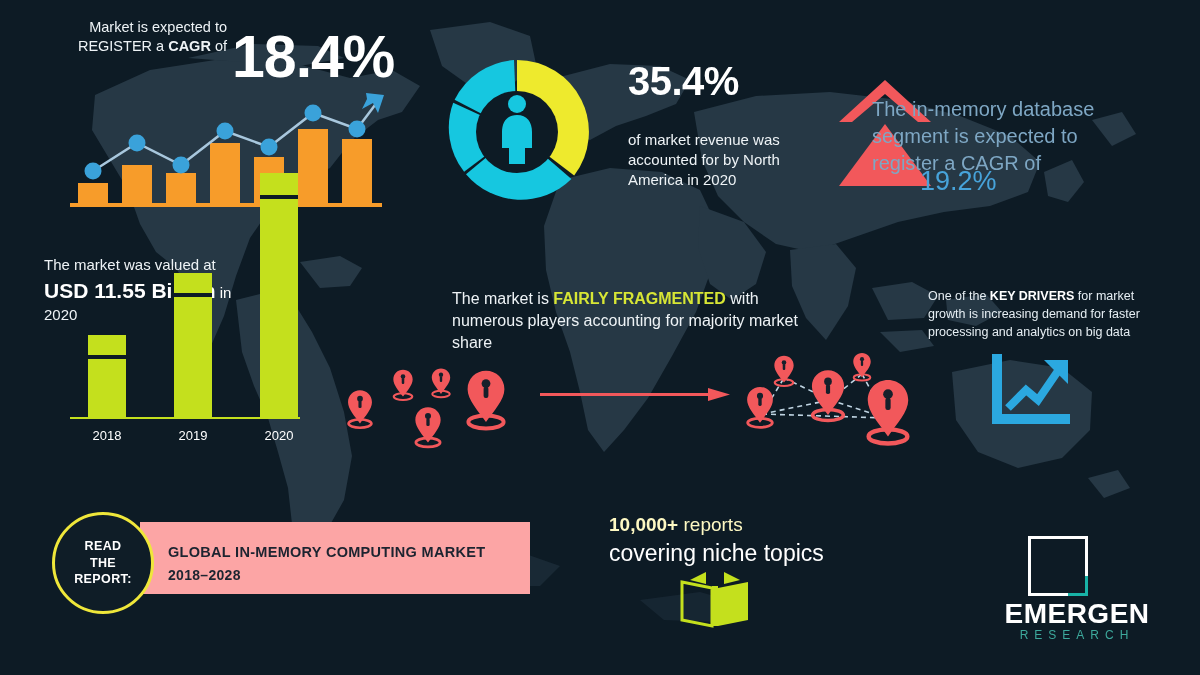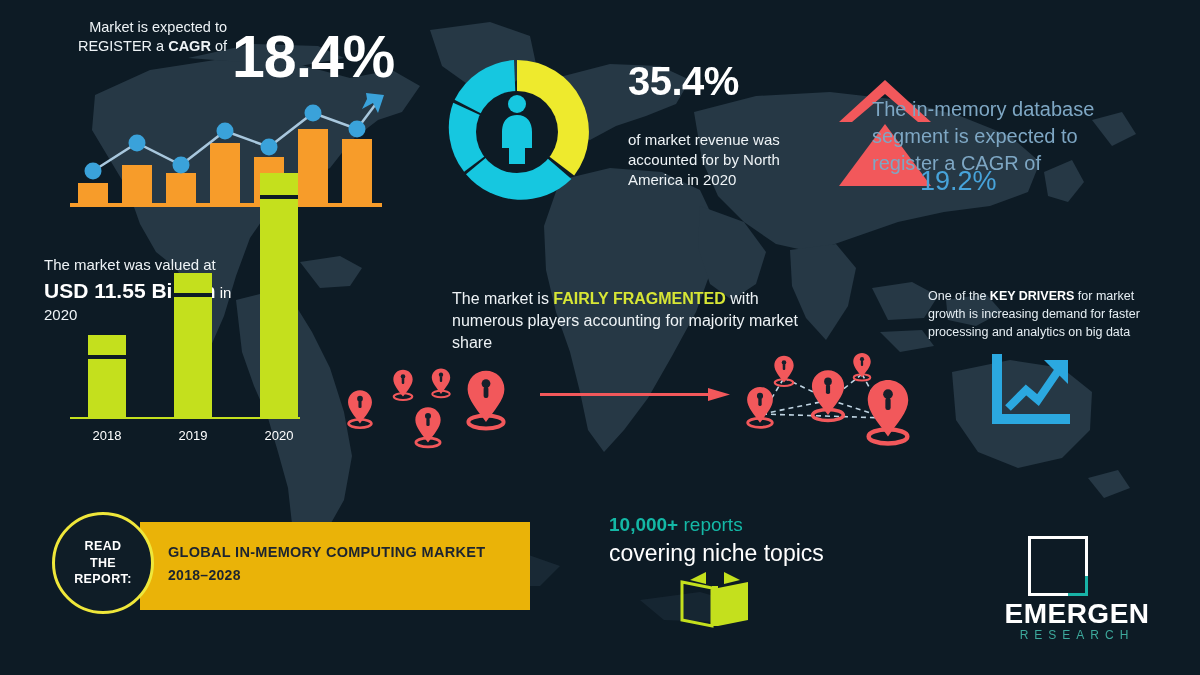--- a/index.html
+++ b/index.html
@@ -68,31 +68,31 @@
 
   
   #growth-icon { position:absolute; left:988px; top:352px; width:86px; height:74px; }
 
   
   #pins-left  { position:absolute; left:334px; top:352px; width:200px; height:108px; }
   #pins-right { position:absolute; left:736px; top:348px; width:192px; height:118px; }
   #flow-arrow { position:absolute; left:540px; top:386px; width:192px; height:18px; }
 
   
-  #banner { position:absolute; left:140px; top:522px; width:390px; height:88px; background:#eab308; }
+  #banner { position:absolute; left:140px; top:522px; width:390px; height:72px; background:#fca5a5; }
   #banner-l1 { position:absolute; left:28px; top:22px; font-size:14.5px; font-weight:bold; color:#1c2430; letter-spacing:0.3px; }
   #banner-l2 { position:absolute; left:28px; top:45px; font-size:14px; font-weight:bold; color:#1c2430; letter-spacing:0.3px; }
 
   #read-circle { position:absolute; left:52px; top:512px; width:102px; height:102px;
                  border:3px solid #efe73a; border-radius:50%; background:#0f1d27;
                  display:flex; align-items:center; justify-content:center; }
   #read-circle span { font-size:12.5px; font-weight:bold; color:#ffffff; text-align:center; line-height:1.35; letter-spacing:0.4px; }
 
   
-  #rep-l1 { left:609px; top:513px; font-size:19px; color:#14b8a6; }
+  #rep-l1 { left:609px; top:513px; font-size:19px; color:#fef9c3; }
   #rep-l1 .b { font-weight:bold; }
   #rep-l2 { left:609px; top:539px; font-size:23px; color:#ffffff; }
   #book-icon { position:absolute; left:676px; top:566px; width:78px; height:62px; }
 
   
   #logo { position:absolute; left:984px; top:536px; width:186px; height:104px; }
   #logo-sq { position:absolute; left:44px; top:0px; width:60px; height:60px; border:3px solid #ffffff; }
   #logo-sq-accent { position:absolute; right:-3px; bottom:-3px; width:20px; height:20px;
                     border-right:3px solid #18b3a7; border-bottom:3px solid #18b3a7; }
   #logo-name { position:absolute; left:0; top:62px; width:186px; text-align:center;

